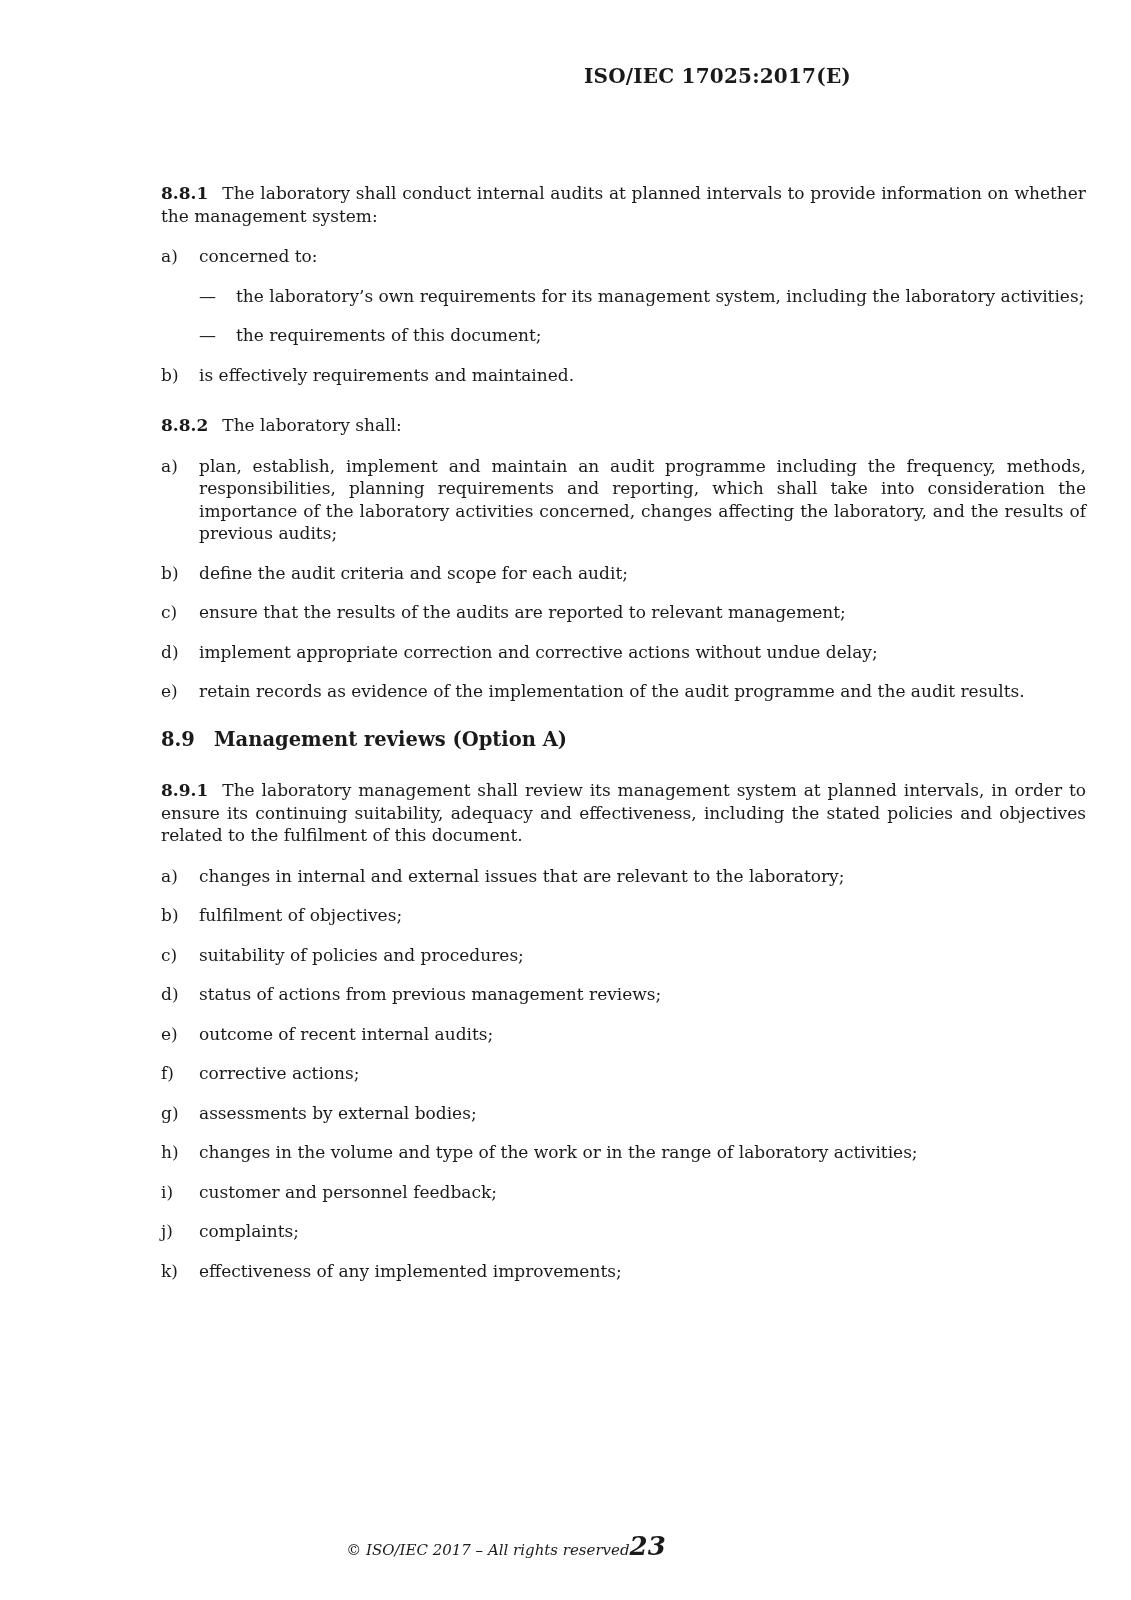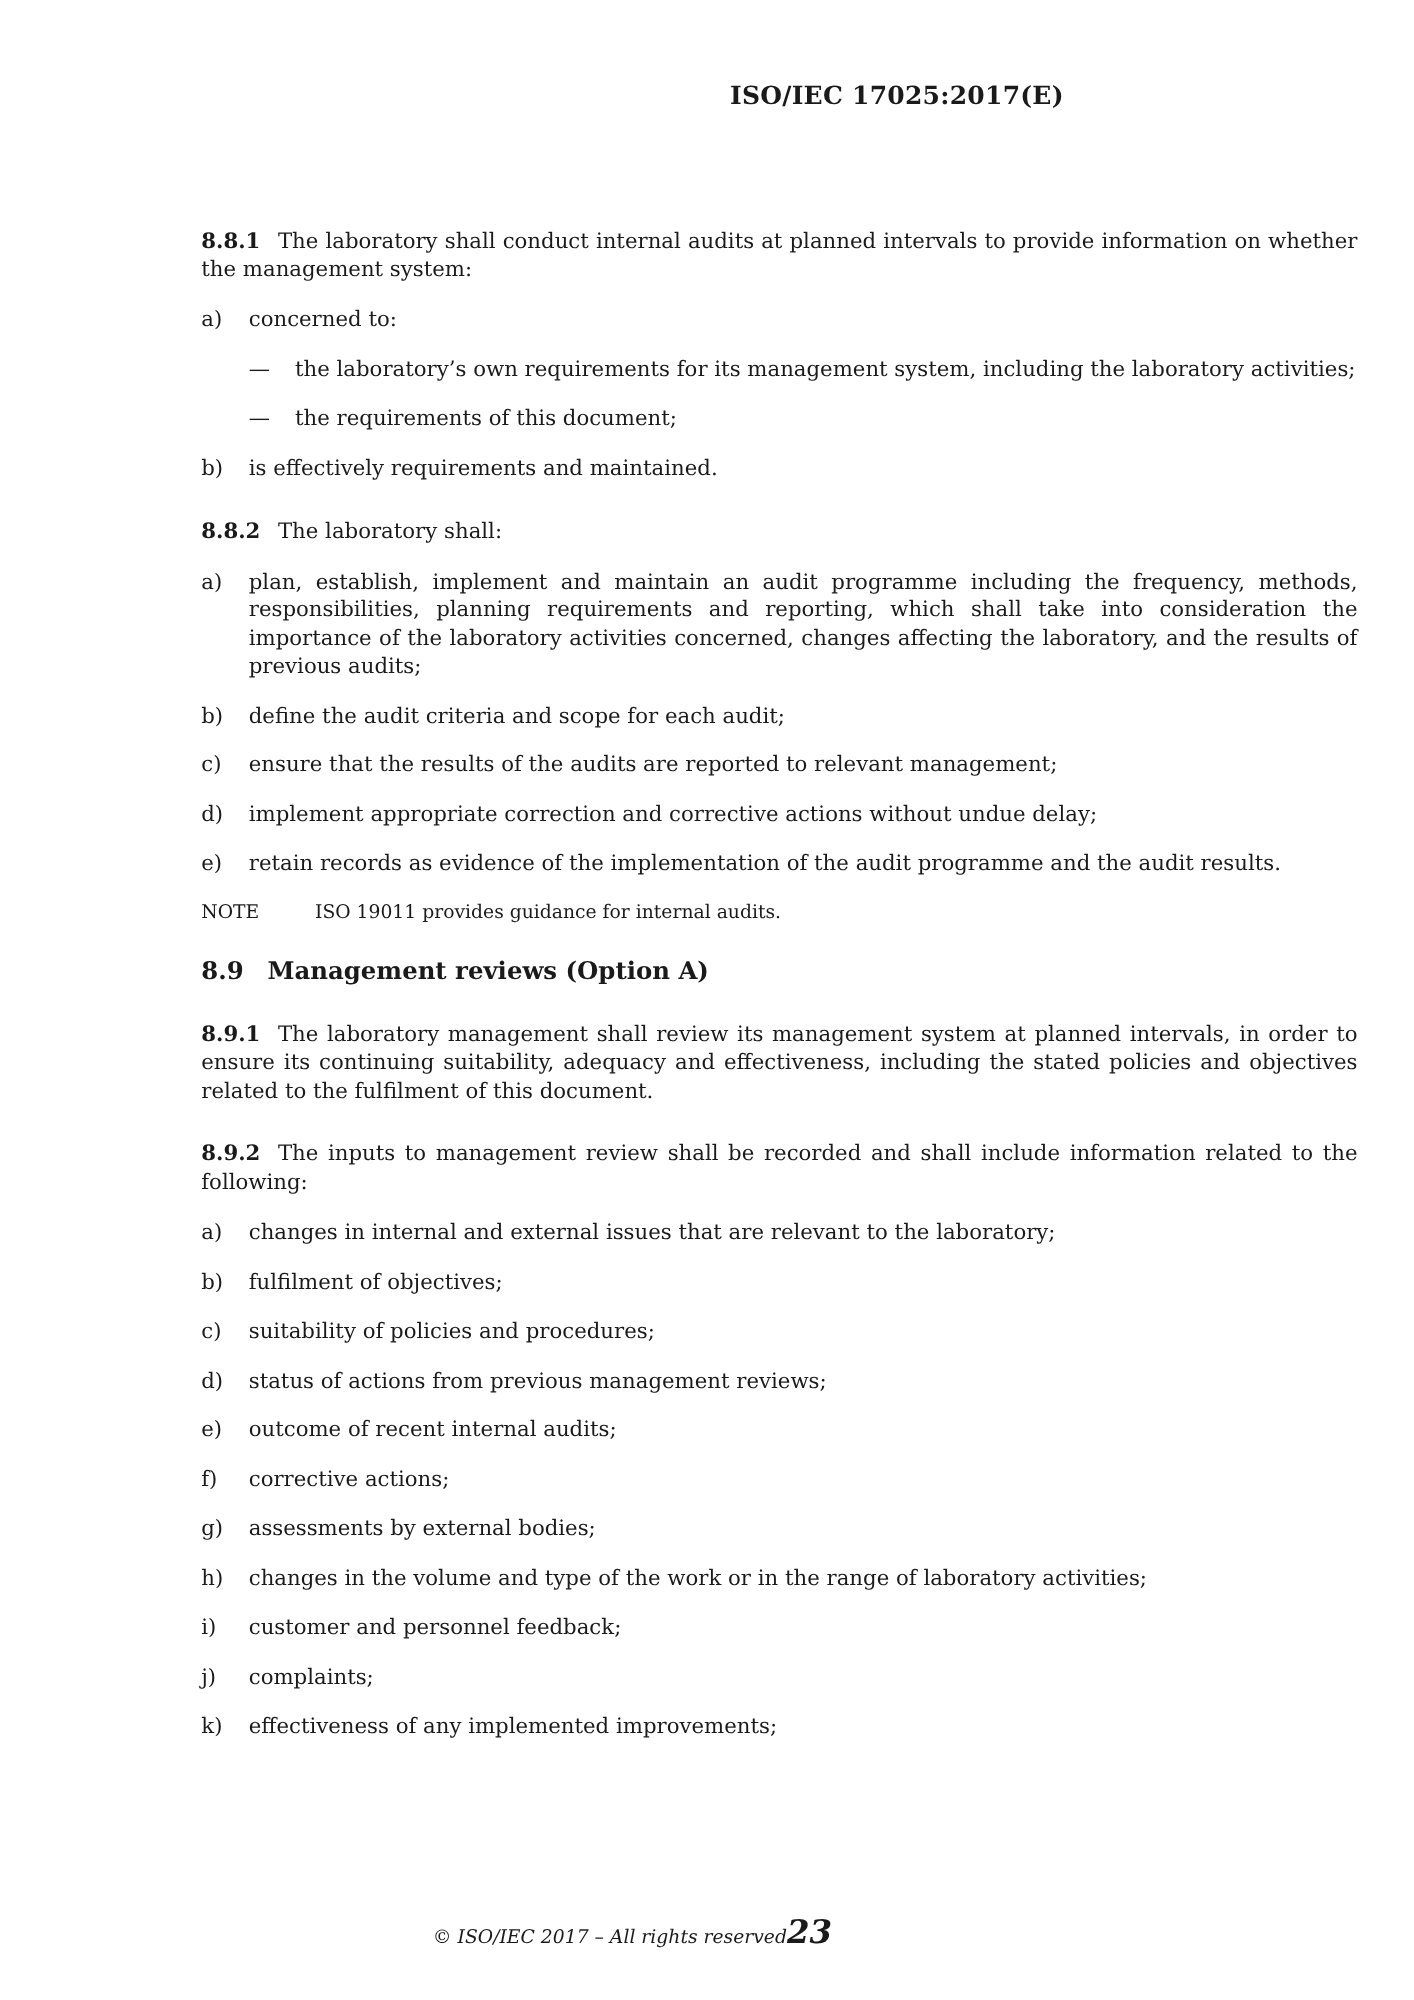--- a/index.html
+++ b/index.html
@@ -89,37 +89,30 @@
       <div class="li" style="margin-top:17px;">
         <span class="lbl">d)</span>
         <span class="txt">implement appropriate correction and corrective actions without undue delay;</span>
       </div>
       <div class="li" style="margin-top:17px;">
         <span class="lbl">e)</span>
         <span class="txt">retain records as evidence of the implementation of the audit programme and the audit results.</span>
       </div>
     </div>
 
-    <div class="note" style="margin-top:15px;">
-      <span class="lbl">NOTE</span>
-      <span>ISO 19011 provides guidance for internal audits.</span>
-    </div>
 
     <div class="h1" style="margin-top:26px;">
       <span class="num">8.9</span>
       <span>Management reviews (Option A)</span>
     </div>
 
     <p class="para" style="margin-top:28px;">
       <span class="pnum">8.9.1</span><span>The laboratory management shall review its management system at planned intervals, in order to ensure its continuing suitability, adequacy and effectiveness, including the stated policies and objectives related to the fulfilment of this document.</span>
     </p>
 
-    <p class="para" style="margin-top:28px;">
-      <span class="pnum">8.9.2</span><span>The inputs to management review shall be recorded and shall include information related to the following:</span>
-    </p>
 
     <div class="list">
       <div class="li" style="margin-top:18px;">
         <span class="lbl">a)</span>
         <span class="txt">changes in internal and external issues that are relevant to the laboratory;</span>
       </div>
       <div class="li" style="margin-top:17px;">
         <span class="lbl">b)</span>
         <span class="txt">fulfilment of objectives;</span>
       </div>

